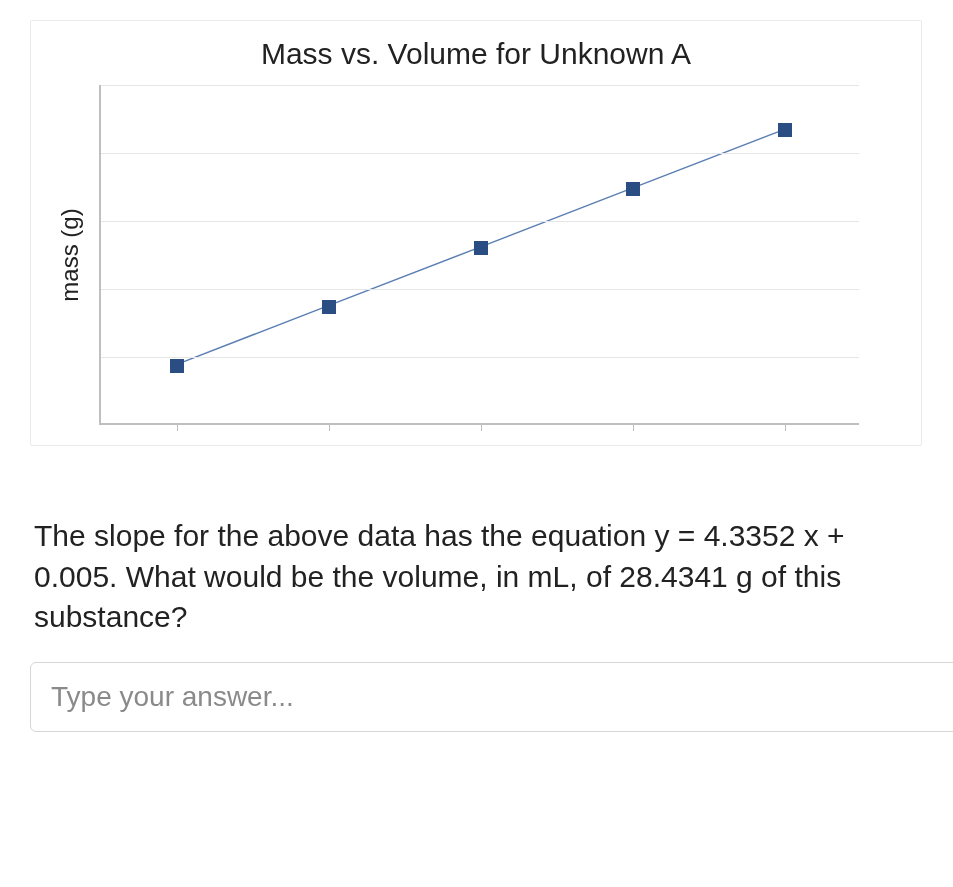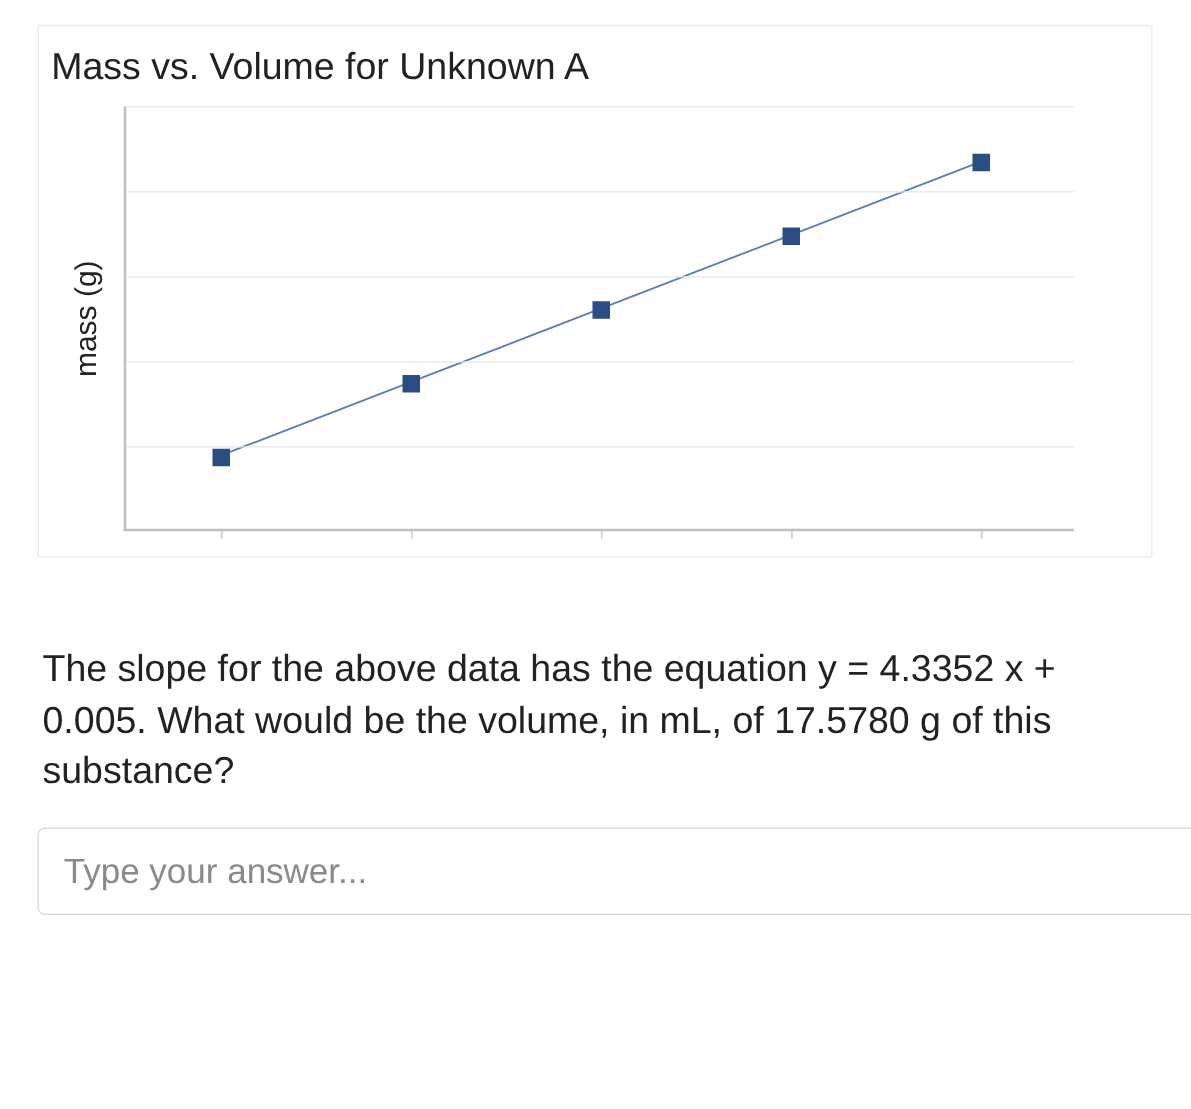--- a/index.html
+++ b/index.html
@@ -16,21 +16,21 @@
     padding: 20px 30px 20px 30px;
   }
   .chart-card {
     border: 1px solid #eceaea;
     border-radius: 2px;
     padding: 10px 10px 20px 10px;
     width: 870px;
     margin-bottom: 70px;
   }
   .chart-title {
-    text-align: left;
+    text-align: center;
     font-size: 30px;
     margin: 6px 0 14px 0;
     color: #222;
   }
   .chart-row {
     display: flex;
     align-items: center;
   }
   .ylabel-cell {
     width: 58px;
@@ -140,17 +140,17 @@
             <div class="point" style="left: 76px; top: 280.976px;"></div>
             <div class="point" style="left: 228px; top: 221.952px;"></div>
             <div class="point" style="left: 380px; top: 163.064px;"></div>
             <div class="point" style="left: 532px; top: 104.04px;"></div>
             <div class="point" style="left: 684px; top: 45.152px;"></div>
           </div>
       </div>
     </div>
   </div>
 
-  <div class="question">The slope for the above data has the equation y = 4.3352 x + 0.005.  What would be the volume, in mL, of 17.5780 g of this substance?</div>
+  <div class="question">The slope for the above data has the equation y = 4.3352 x + 0.005.  What would be the volume, in mL, of 28.4341 g of this substance?</div>
 
   <input type="text" class="answer-input" placeholder="Type your answer..." style="">
 
 </div>
 
 </body></html>

